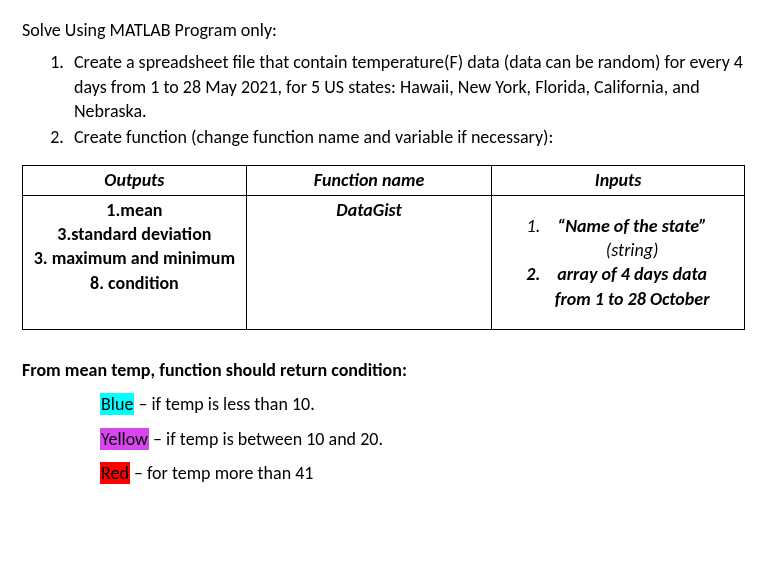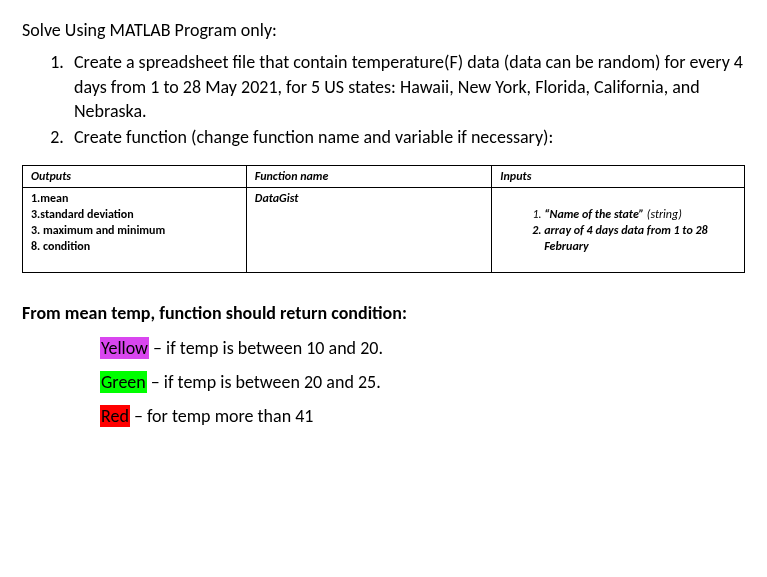--- a/index.html
+++ b/index.html
@@ -27,22 +27,22 @@
     border-collapse: collapse;
     width: 100%;
     margin-top: 6px;
     margin-bottom: 28px;
     table-layout: fixed;
   }
   table.func-table td, table.func-table th {
     border: 1px solid #000;
     padding: 2px 8px;
     vertical-align: top;
-    text-align: left;
-    font-size: 12px;
+    text-align: center;
+    font-size: 18px;
   }
   table.func-table th {
     font-weight: bold;
     font-style: italic;
   }
   table.func-table td.outputs {
     font-weight: bold;
   }
   table.func-table td.fn {
     font-weight: bold;
@@ -116,32 +116,32 @@
       <div>3.standard deviation</div>
       <div>3. maximum and minimum</div>
       <div>8. condition</div>
     </td>
     <td class="fn">DataGist</td>
     <td>
       <ol class="inputs-list">
         <li>
           <span class="bold-ital">“</span><span class="bold-ital">Name of the state</span><span class="bold-ital">”</span><span class="string-note"> (string)</span>
         </li>
-        <li class="bold-ital">array of 4 days data from 1 to 28 February</li>
+        <li class="bold-ital">array of 4 days data from 1 to 28 October</li>
       </ol>
     </td>
   </tr>
 </tbody>
   </table>
 
 <div class="subhead">From mean temp, function should return condition:</div>
 
 <div class="cond-list">
   <div class="cond-line">
-    <span class="hl hl-yellow">Yellow</span><span> – if temp is between 10 and 20.</span>
+    <span class="hl hl-blue">Blue</span><span> – if temp is less than 10.</span>
   </div>
   <div class="cond-line">
-    <span class="hl hl-green">Green</span><span> – if temp is between 20 and 25.</span>
+    <span class="hl hl-yellow">Yellow</span><span> – if temp is between 10 and 20.</span>
   </div>
   <div class="cond-line">
     <span class="hl hl-red">Red</span><span> – for temp more than 41</span>
   </div>
 </div>
 
 </body></html>

